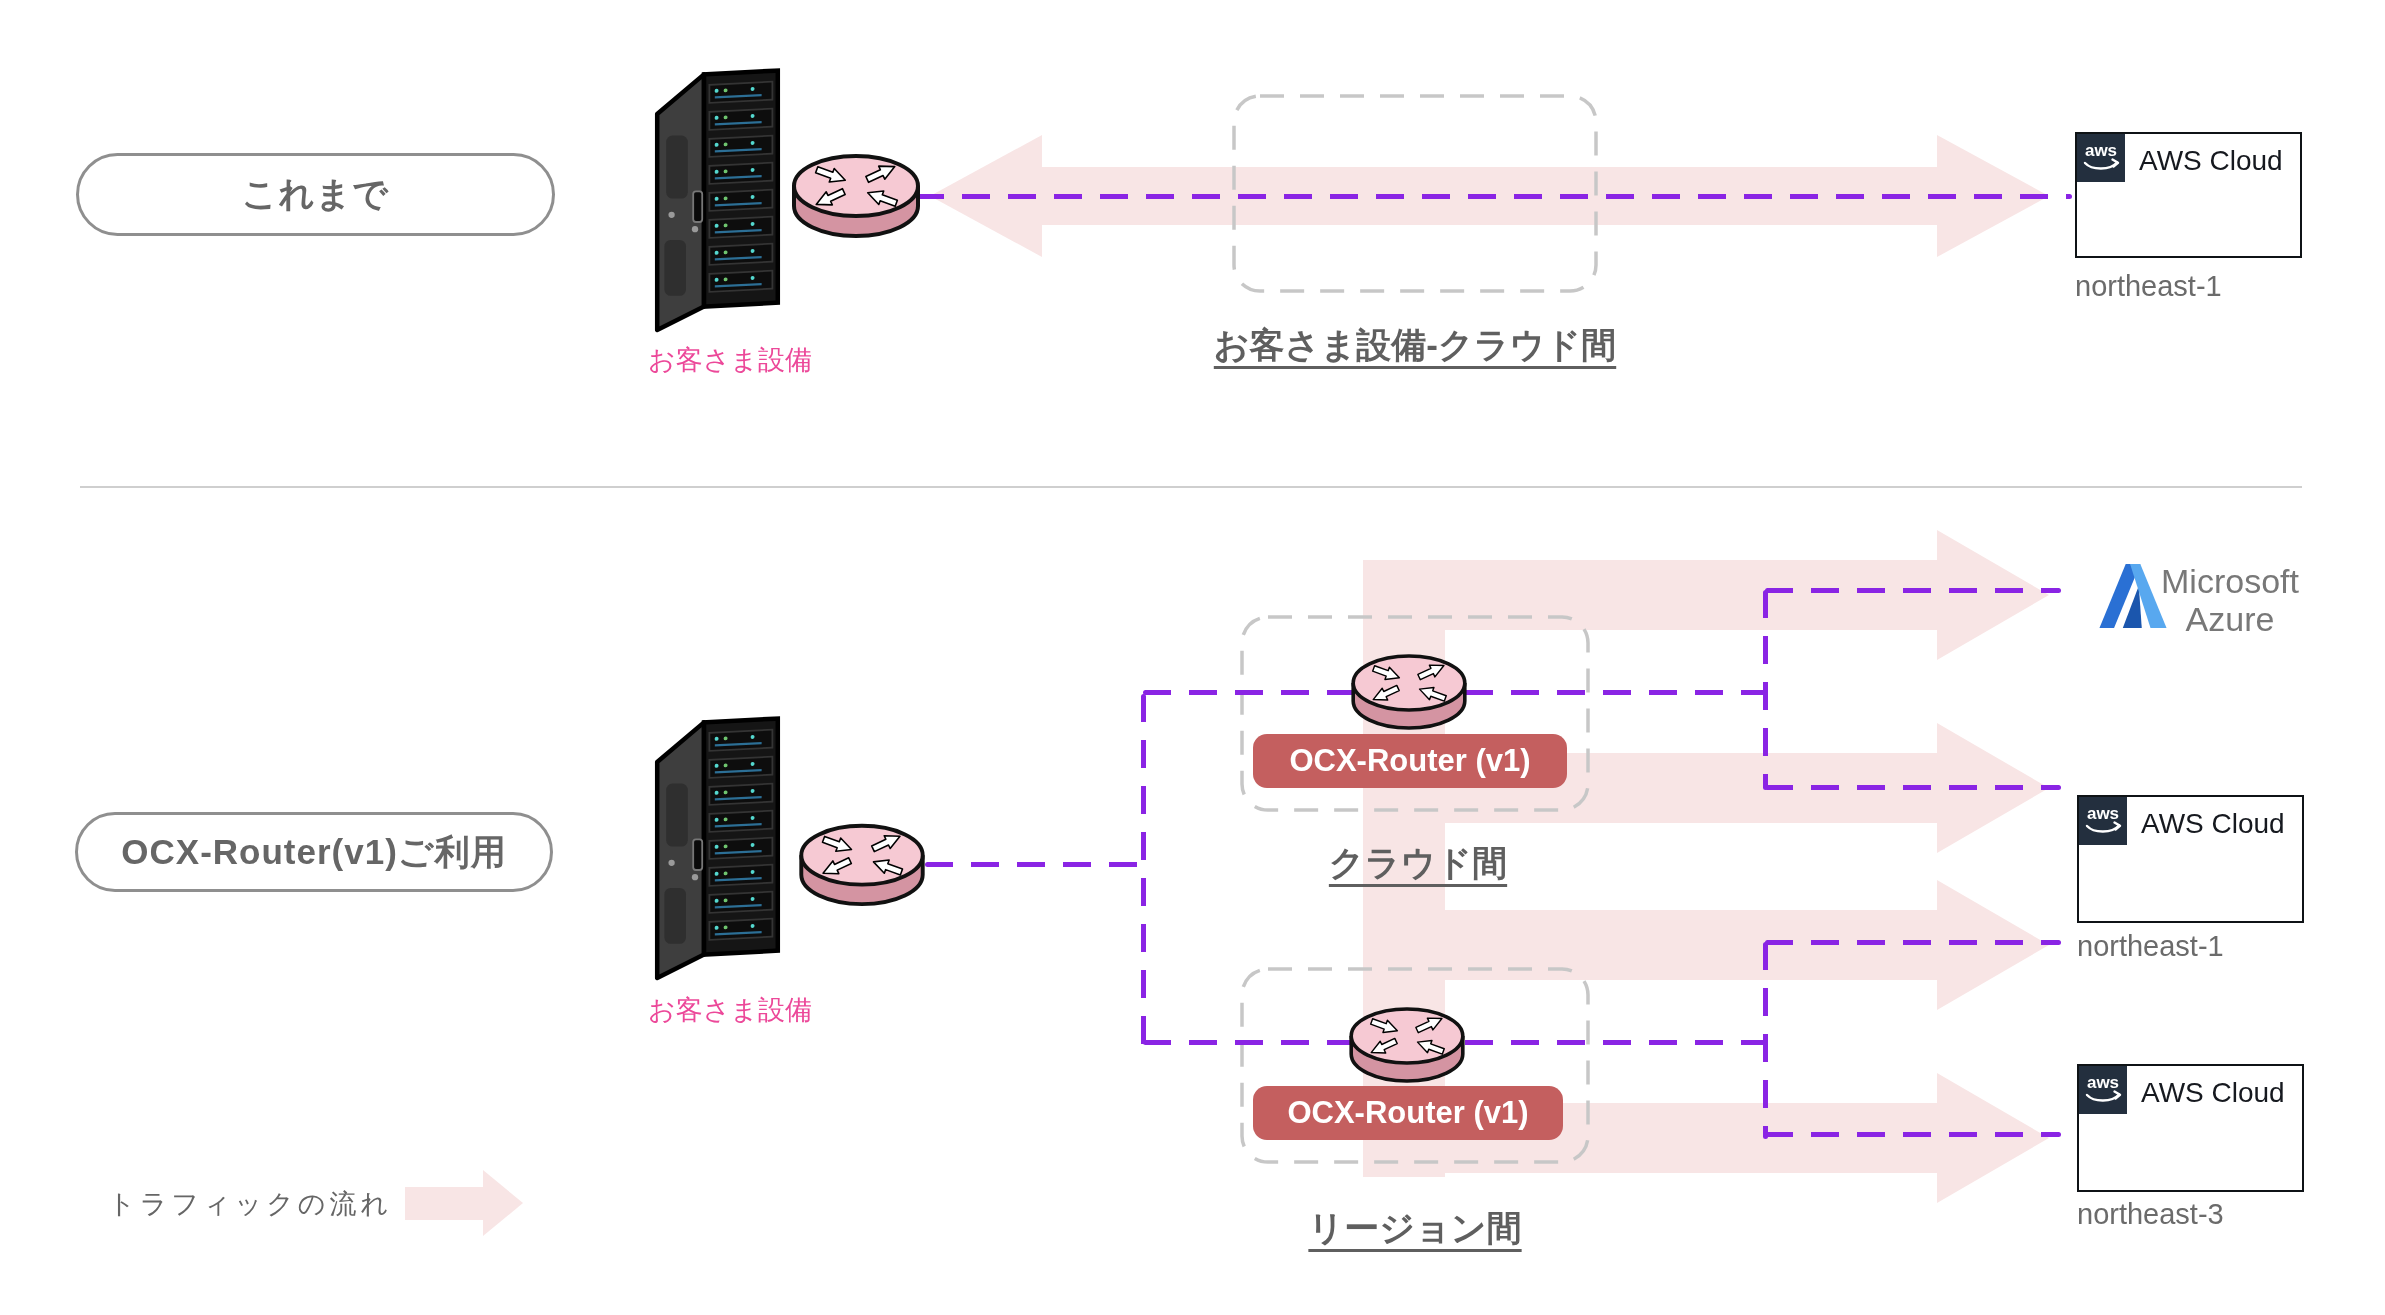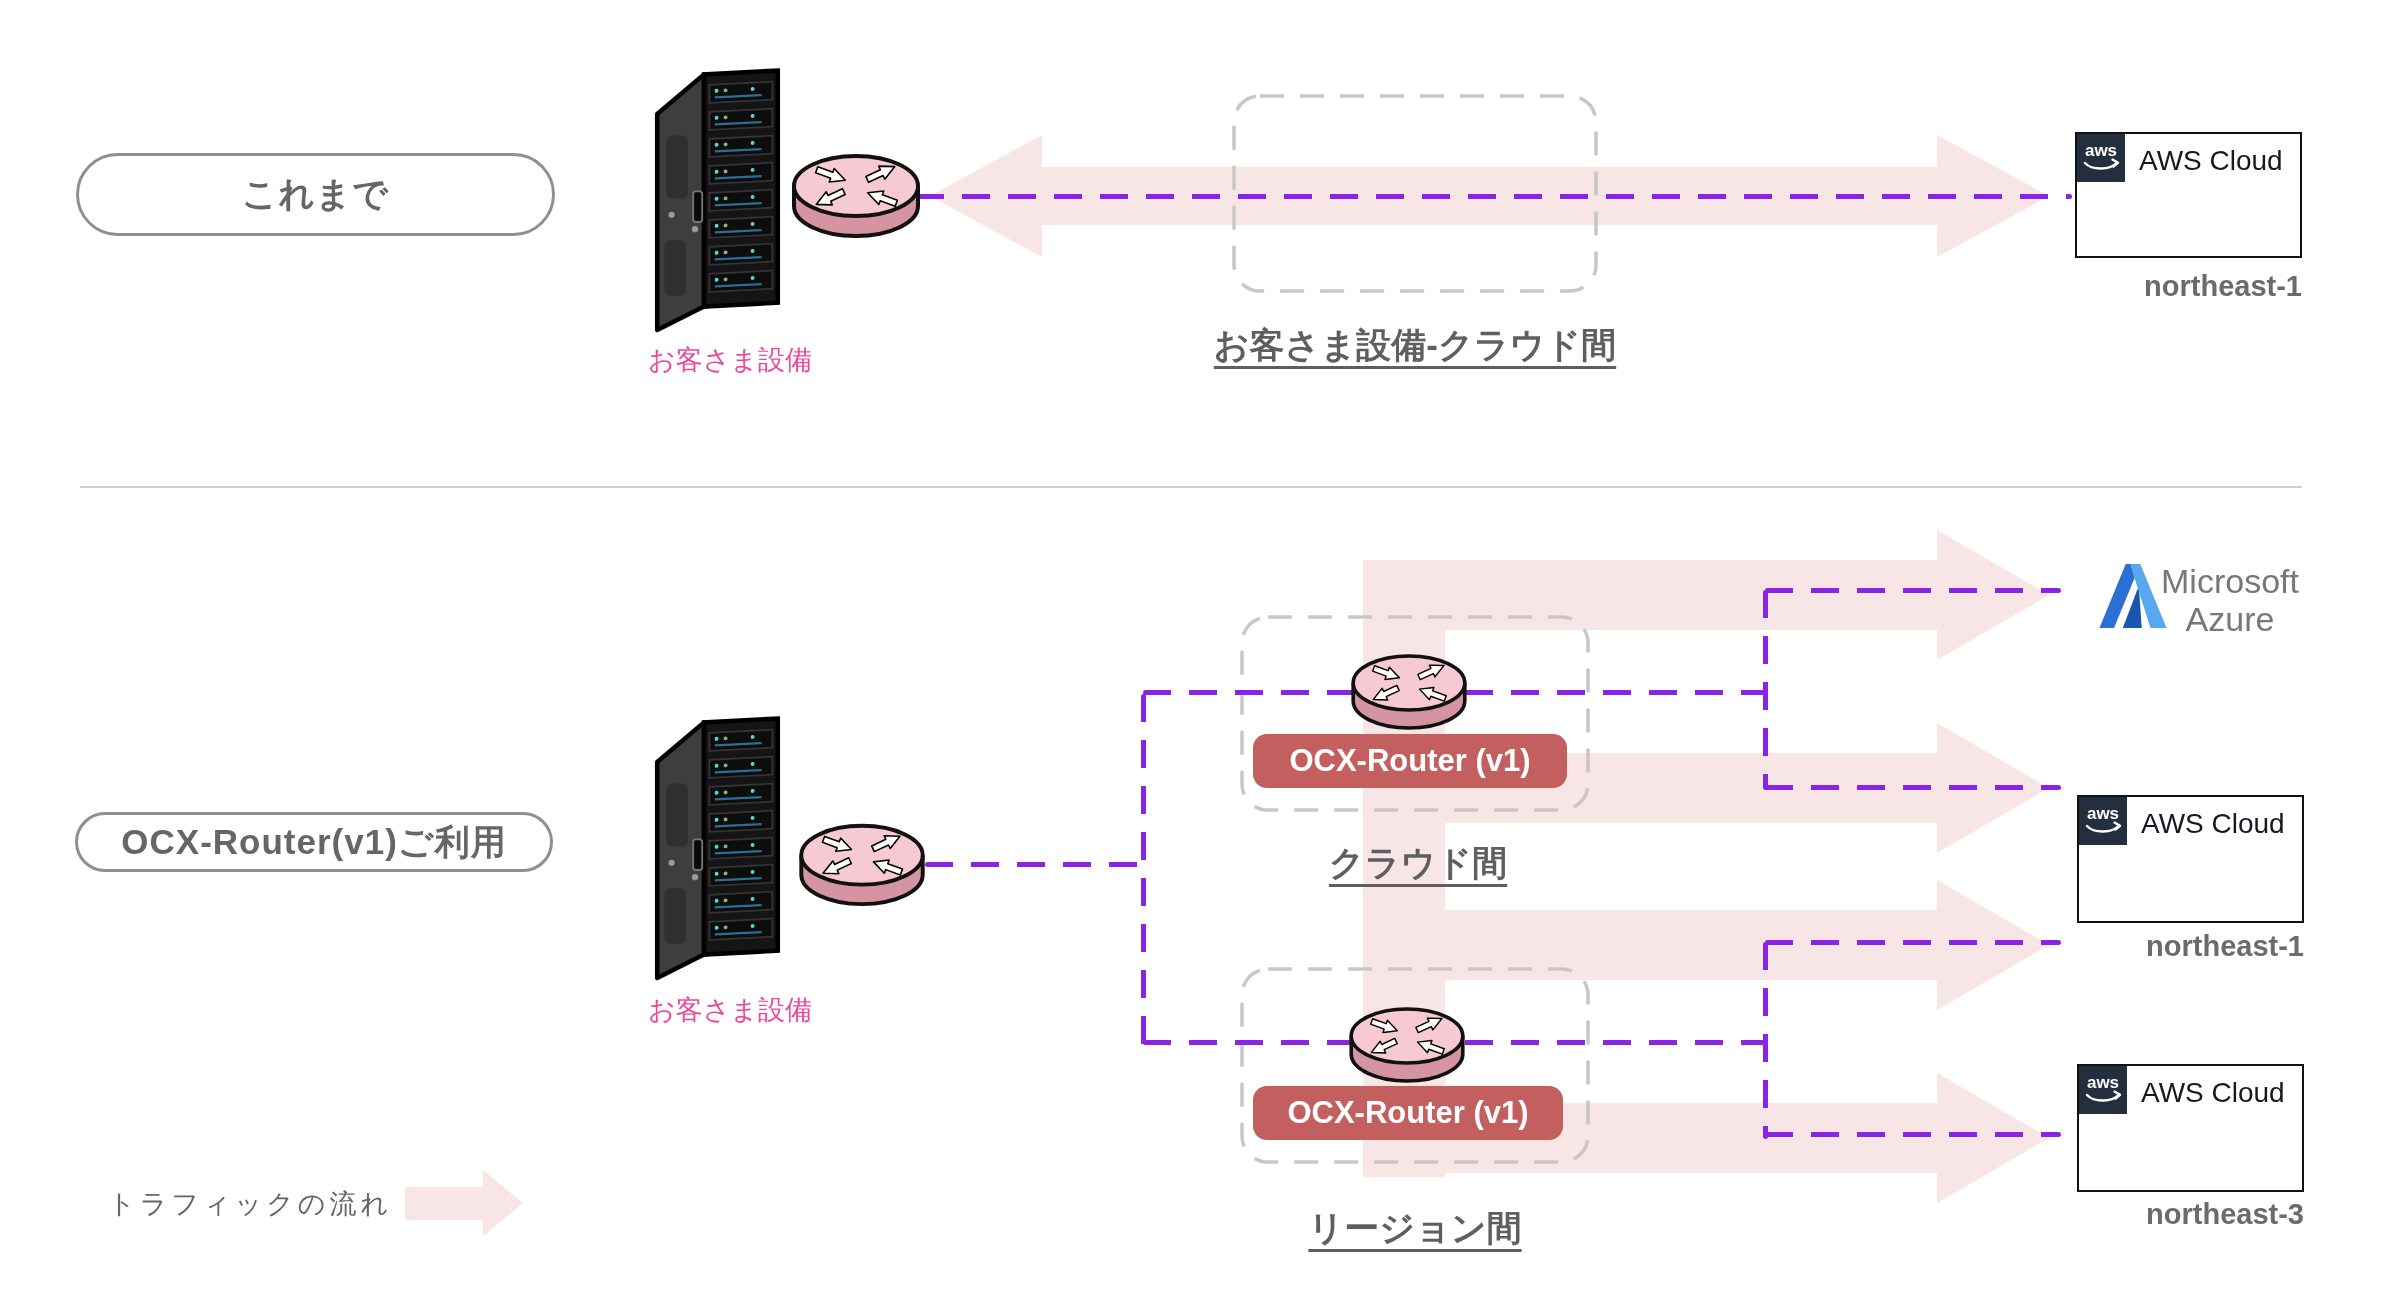--- a/index.html
+++ b/index.html
@@ -34,21 +34,21 @@
     background:repeating-linear-gradient(90deg,var(--accent_purple,#8a24e4) 0 28px,transparent 28px 46px);}
   .pline-v{width:5px;border-radius:3px;z-index:3;
     background:repeating-linear-gradient(180deg,var(--accent_purple,#8a24e4) 0 28px,transparent 28px 46px);}
 
   .dashedbox{z-index:2;}
 
   
   .lbl{color:#ec4899;font-size:27px;text-align:center;z-index:6;}
   .ulabel{color:var(--text_gray,#5f5f5f);font-weight:bold;font-size:35px;text-align:center;
     text-decoration:underline;text-decoration-thickness:3px;text-underline-offset:9px;z-index:6;}
-  .region-lbl{color:#6b6b6b;font-size:29px;text-align:right;z-index:6;font-weight:bold;}
+  .region-lbl{color:#6b6b6b;font-size:29px;text-align:left;z-index:6;}
 
   
   .awsbox{background:#fff;border:2px solid #0f1316;z-index:5;}
   .awsbox .corner{position:absolute;left:0;top:0;width:48px;height:48px;}
   .awsbox .title{position:absolute;left:62px;top:11px;font-size:28px;color:#16191f;}
 
   
   .badge{background:var(--badge_red,#c45f5f);color:#fff;font-weight:bold;font-size:31px;
     border-radius:14px;display:flex;align-items:center;justify-content:center;z-index:4;}
 
@@ -124,21 +124,21 @@
       <text x="24" y="22" font-size="17" font-weight="bold" fill="#fff" text-anchor="middle">aws</text>
       <path d="M8,29 C15,36.5 33,36.5 40,28.5" stroke="#fff" stroke-width="2.4" fill="none" stroke-linecap="round"></path>
       <path d="M35.5,25.5 L41,28.8 L36.5,32.5" stroke="#fff" stroke-width="2.4" fill="none" stroke-linecap="round" stroke-linejoin="round"></path>
     </svg>
     <div class="title">AWS Cloud</div>
   </div>
   <div class="abs region-lbl" style="left:2075px;top:270px;width:227px;">northeast-1</div>
 
   <div class="abs divider" style="left:80px;top:486px;width:2222px;height:0;"></div>
 
-  <div class="abs pill" style="left:75px;top:812px;width:478px;height:60px;">
+  <div class="abs pill" style="left:75px;top:812px;width:478px;height:80px;">
     <span>OCX-Router(v1)ご利用</span>
   </div>
 
   <svg class="abs z5" style="left:650px;top:708px;width:135px;height:270px;" viewBox="0 0 150 300">
     <polygon points="8,60 60,16 60,274 8,300" fill="#3e3e3e" stroke="#000" stroke-width="5" stroke-linejoin="round"></polygon>
     <rect x="18" y="84" width="24" height="70" rx="7" fill="#2f2f2f"></rect>
     <rect x="16" y="200" width="24" height="62" rx="7" fill="#2f2f2f"></rect>
     <circle cx="24" cy="172" r="3.5" fill="#9a9a9a"></circle>
     <circle cx="50" cy="188" r="3.5" fill="#9a9a9a"></circle>
     <g transform="translate(60,16) skewY(-3)">

